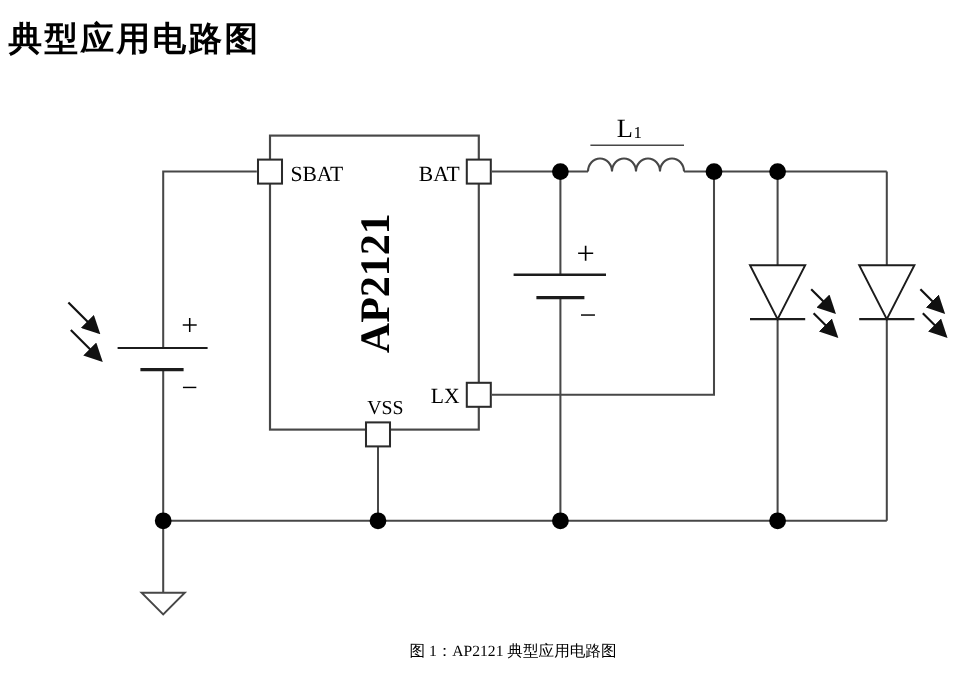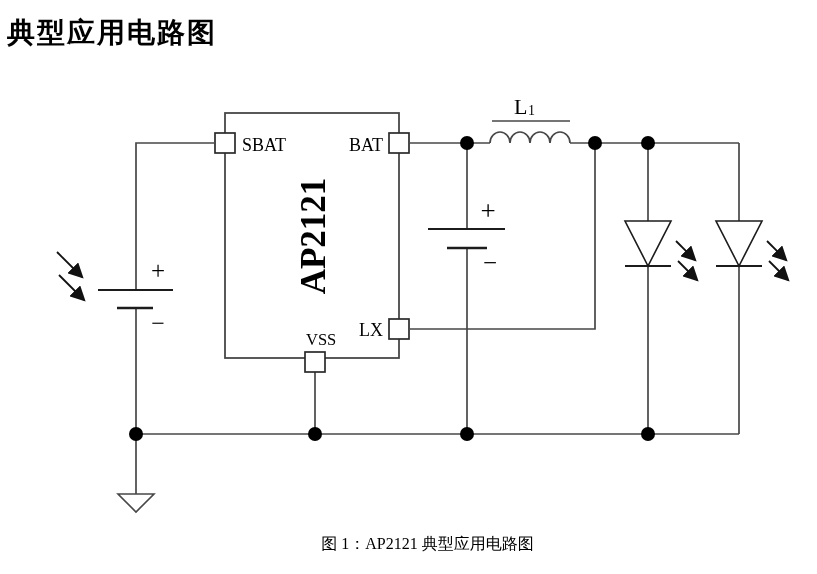--- a/index.html
+++ b/index.html
@@ -38,21 +38,21 @@
     font-family: "Liberation Serif", serif;
     fill: #000000;
   }
   .caption {
     position: absolute;
     left: 0;
     right: 0;
     top: 534px;
     text-align: center;
     text-indent: 38px;
-    font-size: 16px;
+    font-size: 13px;
     color: #000000;
   }
   .watermark {
     position: absolute;
     right: 0px;
     bottom: 0px;
     width: 185px;
     height: 74px;
     pointer-events: none;
   }

